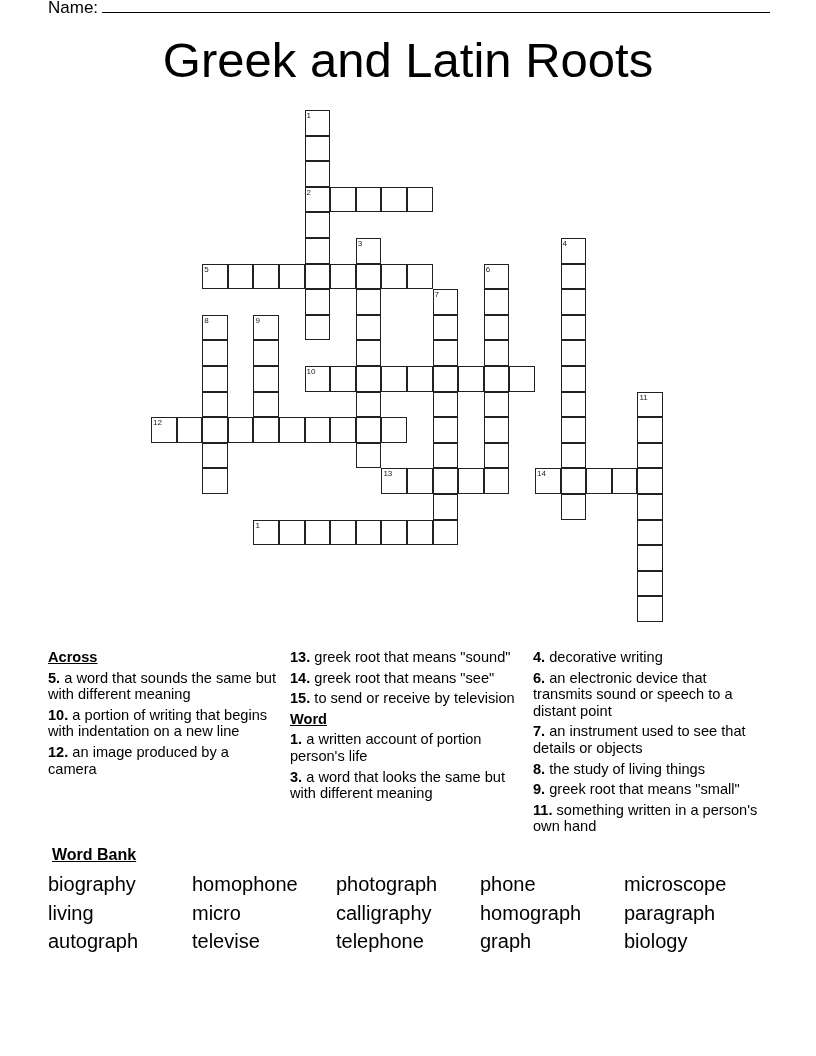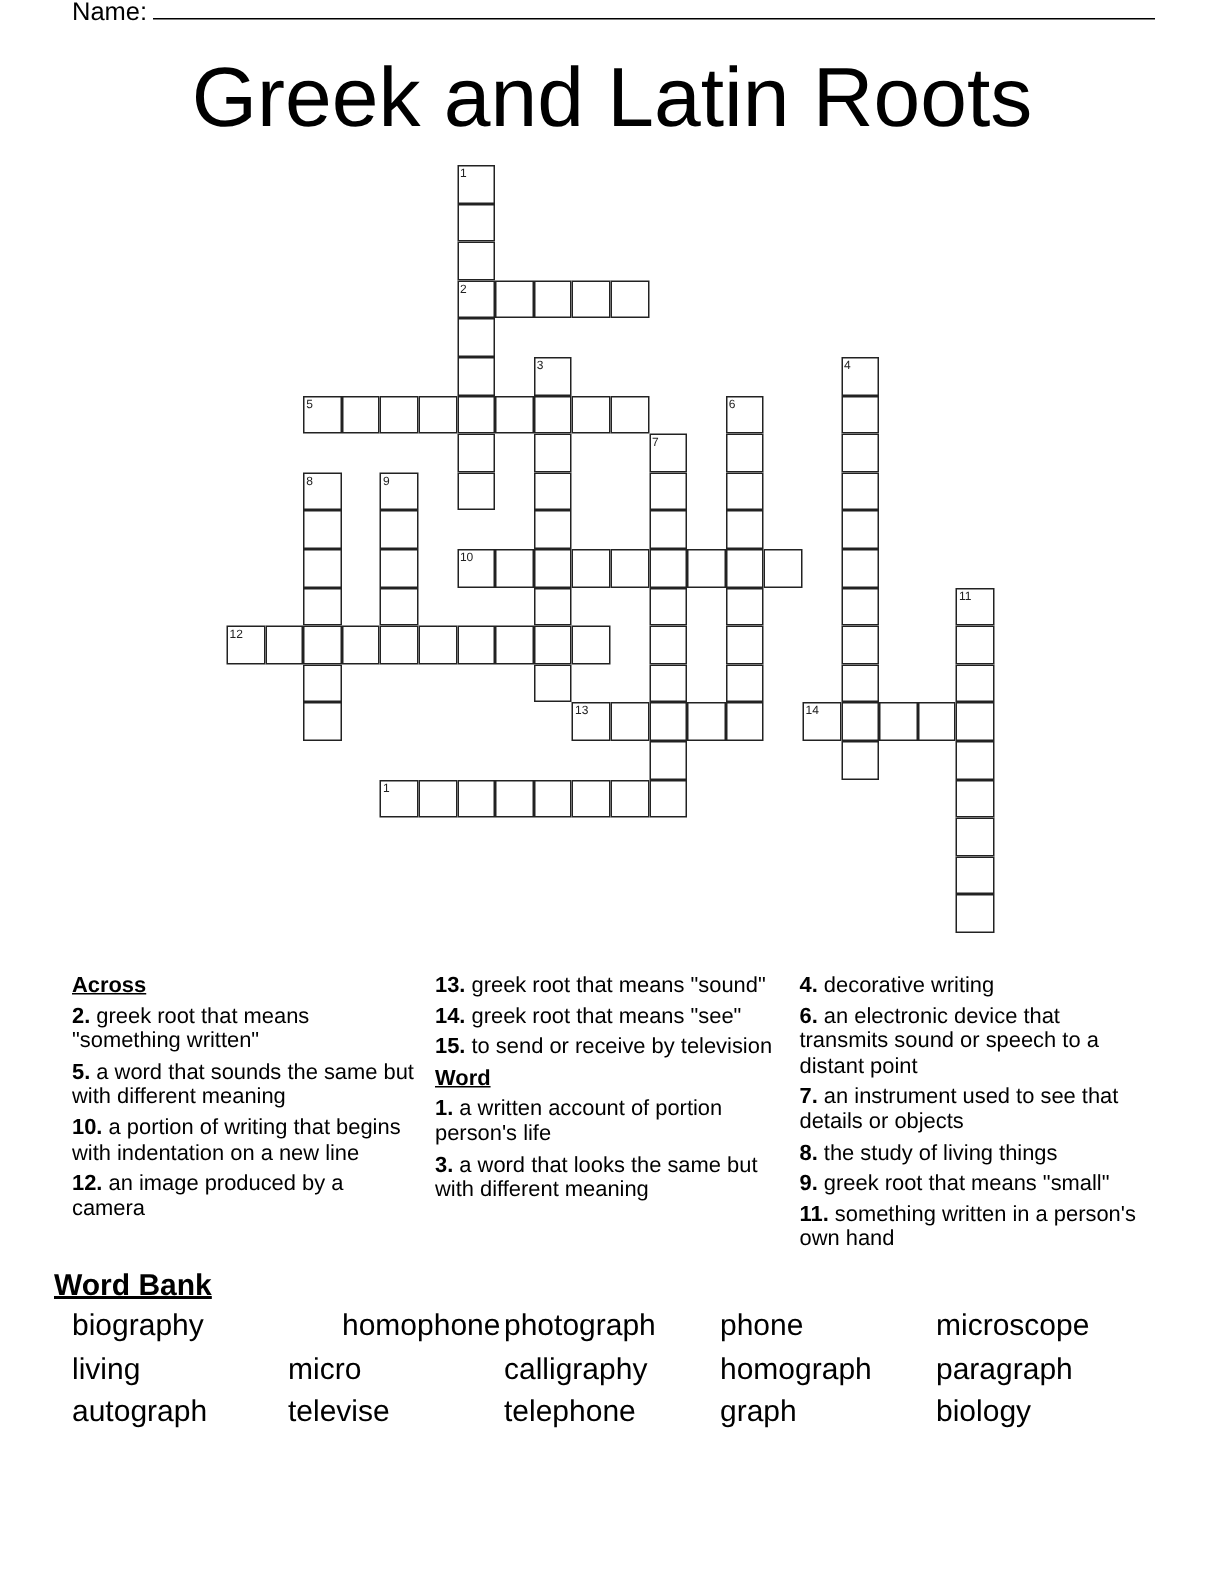--- a/index.html
+++ b/index.html
@@ -1,30 +1,30 @@
 <!DOCTYPE html>
 <html><head>
 <meta charset="utf-8">
 <style>
   html, body { margin: 0; padding: 0; background: #ffffff; }
   body { width: 816px; height: 1056px; position: relative; overflow: hidden;
          font-family: "Liberation Sans", sans-serif; color: #000; }
   .name-line { position: absolute; left: 48px; top: -2px; font-size: 17px; }
   .name-line .rule { display: inline-block; width: 668px; border-bottom: 1px solid #000; height: 14px; margin-left: 4px; vertical-align: baseline; }
-  .title { position: absolute; left: 0; width: 816px; top: 32px; text-align: center; font-size: 56px; }
+  .title { position: absolute; left: 0; width: 816px; top: 32px; text-align: center; font-size: 49px; }
   .grid { position: absolute; left: 0; top: 0; width: 816px; height: 630px; }
   .cell { position: absolute; width: 25.6px; height: 25.6px; box-sizing: border-box;
           border: 1.5px solid #222; background: #fff; }
   .cell .num { position: absolute; left: 1px; top: 0px; font-size: 8px; line-height: 9px; color: #222; }
   .clues { position: absolute; top: 629px; font-size: 14.6px; line-height: 16.6px; }
   .clues .col { position: absolute; width: 232px; margin-top: 20px; }
   .clue { margin-bottom: 4px; }
   .clue b { font-weight: bold; }
   .heading { font-weight: bold; text-decoration: underline; margin-bottom: 4px; }
-  .wb-title { position: absolute; left: 36px; top: 846px; font-size: 20px; font-weight: bold; text-decoration: underline; }
+  .wb-title { position: absolute; left: 52px; top: 846px; font-size: 16px; font-weight: bold; text-decoration: underline; }
   .wb { position: absolute; left: 48px; top: 873px; font-size: 20px; }
   .wb-row { height: 28.5px; position: relative; }
   .wb-item { position: absolute; top: 0; }
 </style>
 </head>
 <body>
 
 <div class="name-line">
   <span>Name:</span><span class="rule"></span>
 </div>
@@ -166,21 +166,20 @@
     <div class="cell" style="left: 304.6px; top: 519.6px;"></div>
     <div class="cell" style="left: 330.2px; top: 519.6px;"></div>
     <div class="cell" style="left: 355.8px; top: 519.6px;"></div>
     <div class="cell" style="left: 381.4px; top: 519.6px;"></div>
     <div class="cell" style="left: 407px; top: 519.6px;"></div>
   </div>
 
 <div class="clues">
   <div class="col" style="left:48px;" id="col1">
       <div class="heading">Across</div>
-      <div class="clue"><b>2.</b><span> greek root that means "something written"</span></div>
       <div class="clue"><b>5.</b><span> a word that sounds the same but with different meaning</span></div>
       <div class="clue"><b>10.</b><span> a portion of writing that begins with indentation on a new line</span></div>
       <div class="clue"><b>12.</b><span> an image produced by a camera</span></div>
     </div>
   <div class="col" style="left:290px;" id="col2">
       <div class="clue"><b>13.</b><span> greek root that means "sound"</span></div>
       <div class="clue"><b>14.</b><span> greek root that means "see"</span></div>
       <div class="clue"><b>15.</b><span> to send or receive by television</span></div>
       <div class="heading">Word</div>
       <div class="clue"><b>1.</b><span> a written account of portion person's life</span></div>
@@ -193,21 +192,21 @@
       <div class="clue"><b>8.</b><span> the study of living things</span></div>
       <div class="clue"><b>9.</b><span> greek root that means "small"</span></div>
       <div class="clue"><b>11.</b><span> something written in a person's own hand</span></div>
     </div>
 </div>
 
 <div class="wb-title">Word Bank</div>
 <div class="wb" id="wb">
     <div class="wb-row">
       <span class="wb-item" style="left: 0px;">biography</span>
-      <span class="wb-item" style="left: 144px; margin-left: 36px;">homophone</span>
+      <span class="wb-item" style="left: 144px;">homophone</span>
       <span class="wb-item" style="left: 288px;">photograph</span>
       <span class="wb-item" style="left: 432px;">phone</span>
       <span class="wb-item" style="left: 576px;">microscope</span>
     </div>
     <div class="wb-row">
       <span class="wb-item" style="left: 0px;">living</span>
       <span class="wb-item" style="left: 144px;">micro</span>
       <span class="wb-item" style="left: 288px;">calligraphy</span>
       <span class="wb-item" style="left: 432px;">homograph</span>
       <span class="wb-item" style="left: 576px;">paragraph</span>

